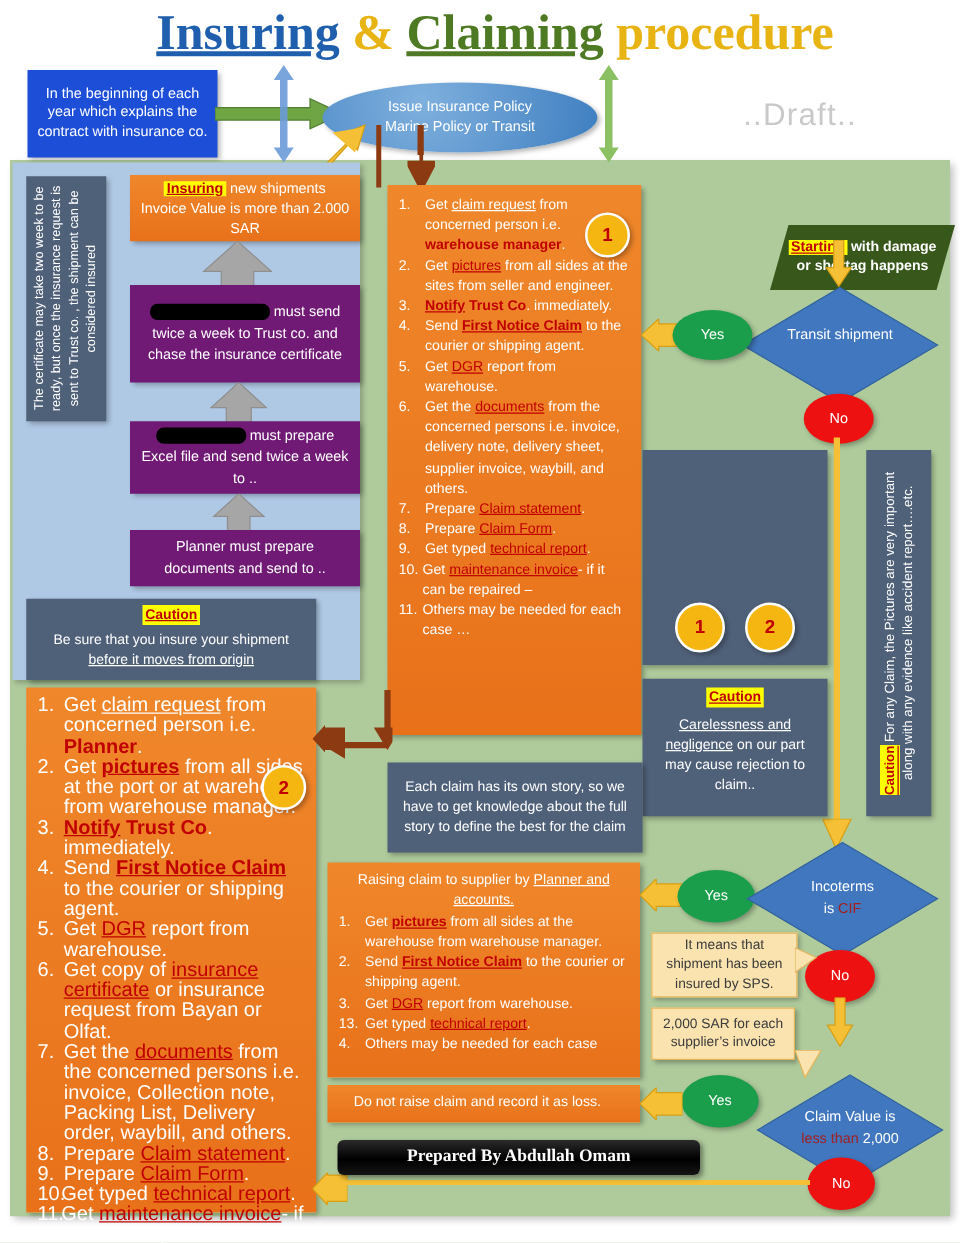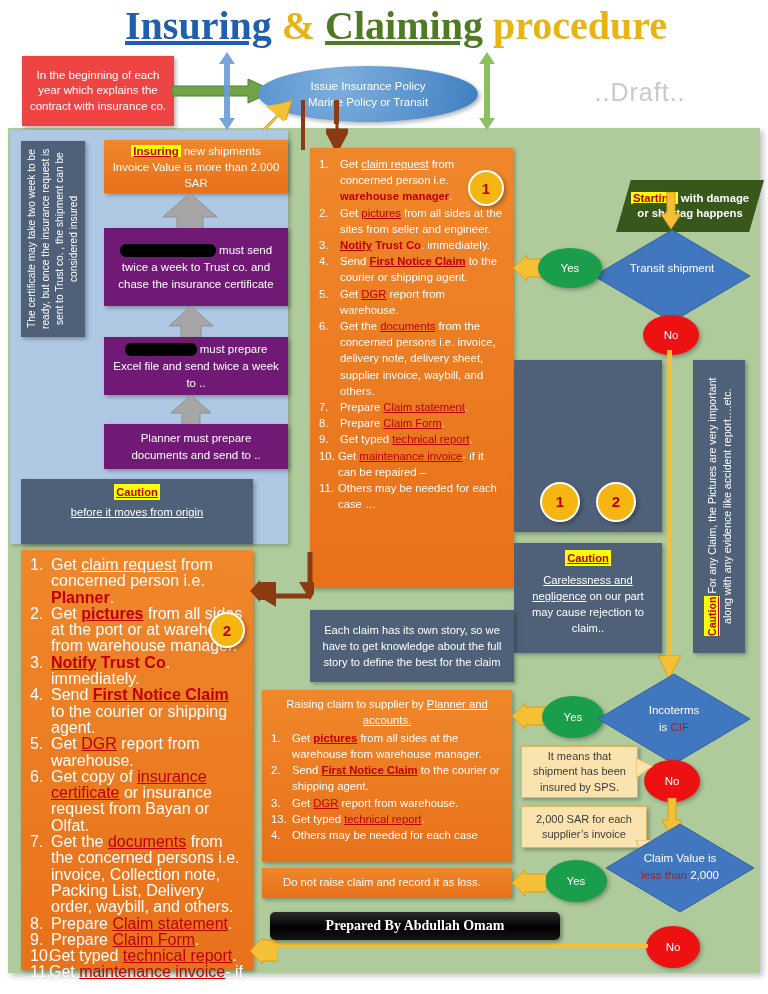--- a/index.html
+++ b/index.html
@@ -23,21 +23,21 @@
 
   
   #bluepanel{left:10px;top:130px;width:278px;height:414px;background:#AFC8E4;
              box-shadow:2px 2px 4px rgba(0,0,0,.22);}
 
   
   .box{box-shadow:2px 2px 4px rgba(0,0,0,.30);}
   .orange{background:linear-gradient(180deg,#F0872B 0%,#E8711A 100%);color:#fff;}
   .gray{background:#701a75;color:#fff;}
   .slate{background:#4F6179;color:#fff;}
-  .green{background:#ef4444;color:#fff;}
+  .green{background:#1d4ed8;color:#fff;}
   .darkgreen{background:#38571B;color:#fff;}
   .cream{background:#FBE3B0;color:#3B3B3B;border:1px solid #E2B55C;}
 
   .ctr{text-align:center;}
   .lst{text-align:left;}
 
   
   .u{text-decoration:underline;}
   .b{font-weight:bold;}
   .red{color:#C00000;}
@@ -145,20 +145,21 @@
 <svg class="arrw" style="left:170px;top:395px;" width="42" height="30">
   <path d="M21,0 L41,18 L30,18 L30,30 L12,30 L12,18 L1,18 Z" fill="#A6A6A6" stroke="#8F8F8F" stroke-width="1"></path>
 </svg>
 
 <div class="abs box gray ctr" style="left:104px;top:424px;width:184px;height:45px;padding:5px 8px;font-size:11.5px;line-height:17px;display:flex;align-items:center;justify-content:center;">
   <span>Planner must prepare documents and send to ..</span>
 </div>
 
 <div class="abs box slate ctr" style="left:21px;top:479px;width:232px;height:65px;padding:5px 8px;font-size:11.2px;line-height:16px;">
   <div class="hl" style="display:inline-block;margin-bottom:4px;">Caution</div>
+  <div>Be sure that you insure your shipment</div>
   <div class="u">before it moves from origin</div>
 </div>
 
 <div class="abs box orange lst" style="left:310px;top:148px;width:203px;height:440px;padding:8px 9px 6px 9px;font-size:11.3px;line-height:16.2px;">
   <ol class="n">
     <li>Get <span class="u">claim request</span> from concerned person i.e. <span class="b red">warehouse manager</span>.</li>
     <li>Get <span class="u red">pictures</span> from all sides at the sites from seller and engineer.</li>
     <li><span class="b u red">Notify</span> <span class="b red">Trust Co</span>. immediately.</li>
     <li>Send <span class="b u red">First Notice Claim</span> to the courier or shipping agent.</li>
     <li>Get <span class="u red">DGR</span> report from warehouse.</li>
@@ -312,28 +313,28 @@
   <path d="M7,0 L15,0 L15,22 L21,22 L11,39 L1,22 L7,22 Z" fill="#F5C035" stroke="#D79F16" stroke-width="1"></path>
 </svg>
 
 <div class="abs box cream ctr" style="left:521px;top:746px;width:117px;height:52px;padding:5px 6px;font-size:11px;line-height:15.5px;display:flex;align-items:center;justify-content:center;">
   <span>It means that shipment has been insured by SPS.</span>
 </div>
 <svg class="arrw" style="left:636px;top:758px;" width="18" height="22">
   <path d="M0,0 L17,8 L0,20 Z" fill="#FBE3B0" stroke="#E2B55C" stroke-width="1"></path>
 </svg>
 
-<div class="abs box cream ctr" style="left:521px;top:806px;width:126px;height:42px;padding:5px 6px;font-size:11px;line-height:15.5px;display:flex;align-items:center;justify-content:flex-start;">
+<div class="abs box cream ctr" style="left:521px;top:806px;width:115px;height:42px;padding:5px 6px;font-size:11px;line-height:15.5px;display:flex;align-items:center;justify-content:flex-start;">
   <span>2,000 SAR for each supplier’s invoice</span>
 </div>
 <svg class="arrw" style="left:636px;top:840px;" width="22" height="24">
   <path d="M0,0 L21,0 L8,22 Z" fill="#FBE3B0" stroke="#E2B55C" stroke-width="1"></path>
 </svg>
 
-<div class="abs diamond" style="left:604px;top:822px;width:152px;height:92px;">
+<div class="abs diamond" style="left:604px;top:858px;width:152px;height:92px;">
   <svg width="152" height="92">
       <polygon points="76,2 150,46 76,90 2,46" fill="#4177BE" stroke="#31639E" stroke-width="1"></polygon>
     </svg>
   <div class="dlabel" style="top:28px;font-size:11.5px;line-height:17px;">
     <div>Claim Value is</div>
     <div><span class="dred">less than</span><span> 2,000</span></div>
   </div>
 </div>
 
 <div class="abs ell" style="left:545px;top:860px;width:62px;height:42px;background:#1B9E4B;font-size:11.5px;">

